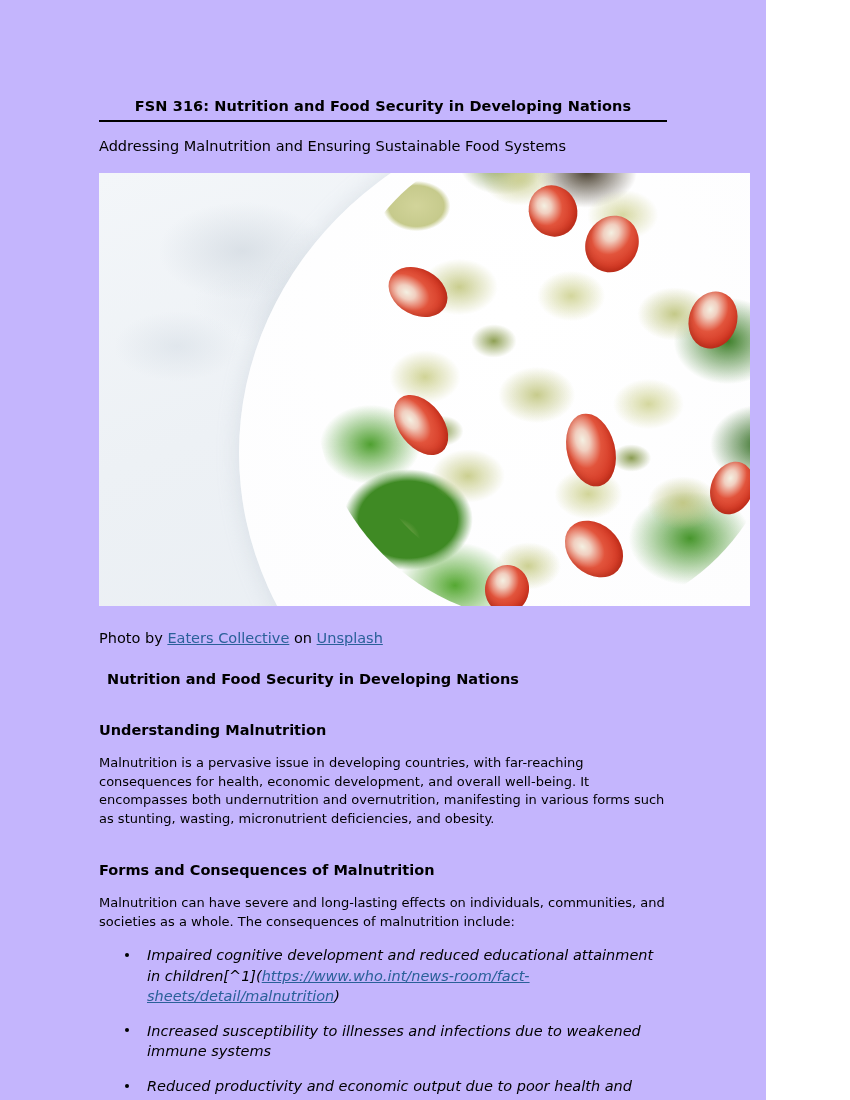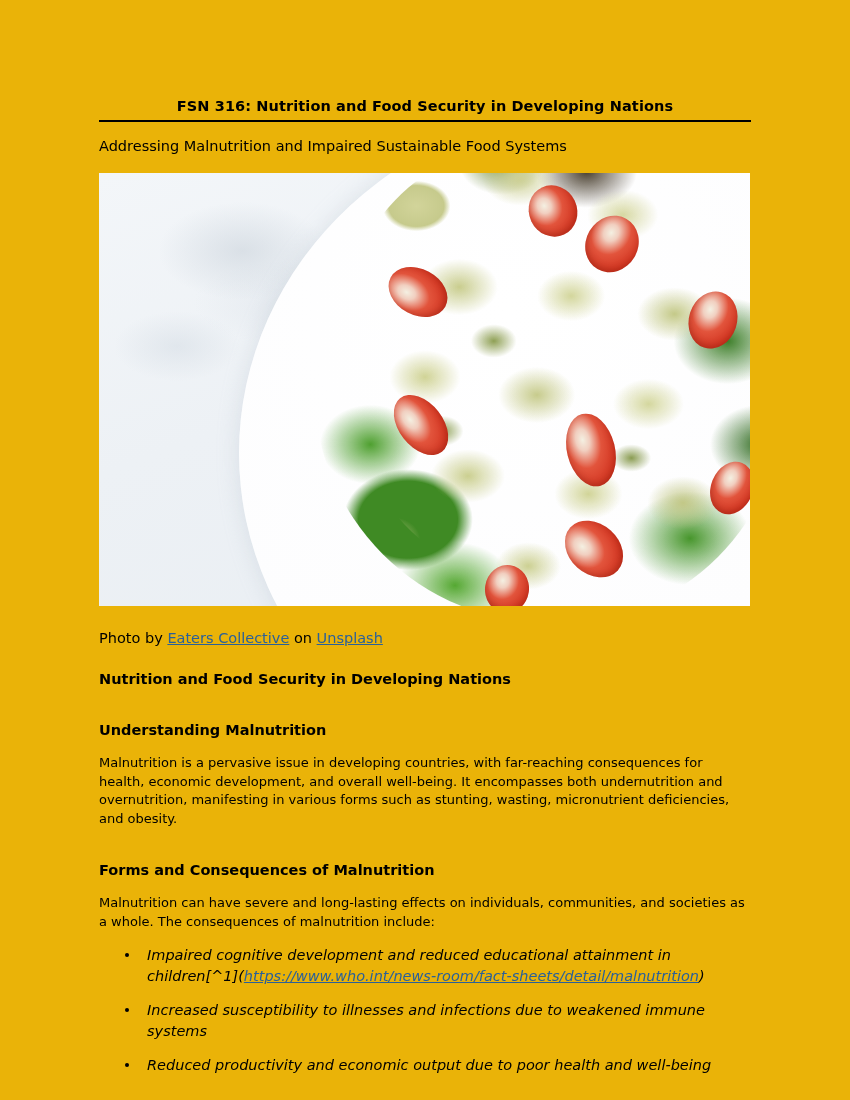--- a/index.html
+++ b/index.html
@@ -10,23 +10,23 @@
   body {
     width: 850px;
     height: 1100px;
     font-family: "DejaVu Sans", sans-serif;
     color: #000000;
     overflow: hidden;
   }
 
   .page {
     position: relative;
-    width: 850px;
+    width: 766px;
     height: 1100px;
-    background: #eab308;
+    background: #c4b5fd;
     box-sizing: border-box;
     padding: 0 99px;
   }
 
   
   .doc-header {
     padding-top: 98px;
     border-bottom: 2px solid #000000;
     padding-bottom: 5px;
     text-align: center;
@@ -137,21 +137,21 @@
     line-height: 1.3;
     color: #000;
   }
   a.link {
     color: #2a6099;
     text-decoration: underline;
   }
 
   
   h2.h-sec {
-    margin: 22px 0 0 0;
+    margin: 22px 0 0 8px;
     font-size: 14.5px;
     font-weight: bold;
     line-height: 1.25;
   }
   h3.h-sub {
     margin: 33px 0 0 0;
     font-size: 14.5px;
     font-weight: bold;
     line-height: 1.25;
   }
@@ -187,21 +187,21 @@
 </style>
 </head>
 <body>
 
 <div class="page">
 
   <div class="doc-header">
     <div class="title">FSN 316: Nutrition and Food Security in Developing Nations</div>
   </div>
 
-  <div class="subtitle">Addressing Malnutrition and Impaired Sustainable Food Systems</div>
+  <div class="subtitle">Addressing Malnutrition and Ensuring Sustainable Food Systems</div>
 
   <div class="photo-wrap">
     <div class="photo">
       <div class="plate"></div>
       <div class="greens"></div>
       <div class="pasta"></div>
 
       <div class="tomato" style="left:430px;top:12px;width:48px;height:52px;transform:rotate(-25deg);"></div>
       <div class="tomato" style="left:487px;top:42px;width:52px;height:58px;transform:rotate(30deg);"></div>
       <div class="tomato" style="left:296px;top:88px;width:46px;height:62px;transform:rotate(-62deg);"></div>

